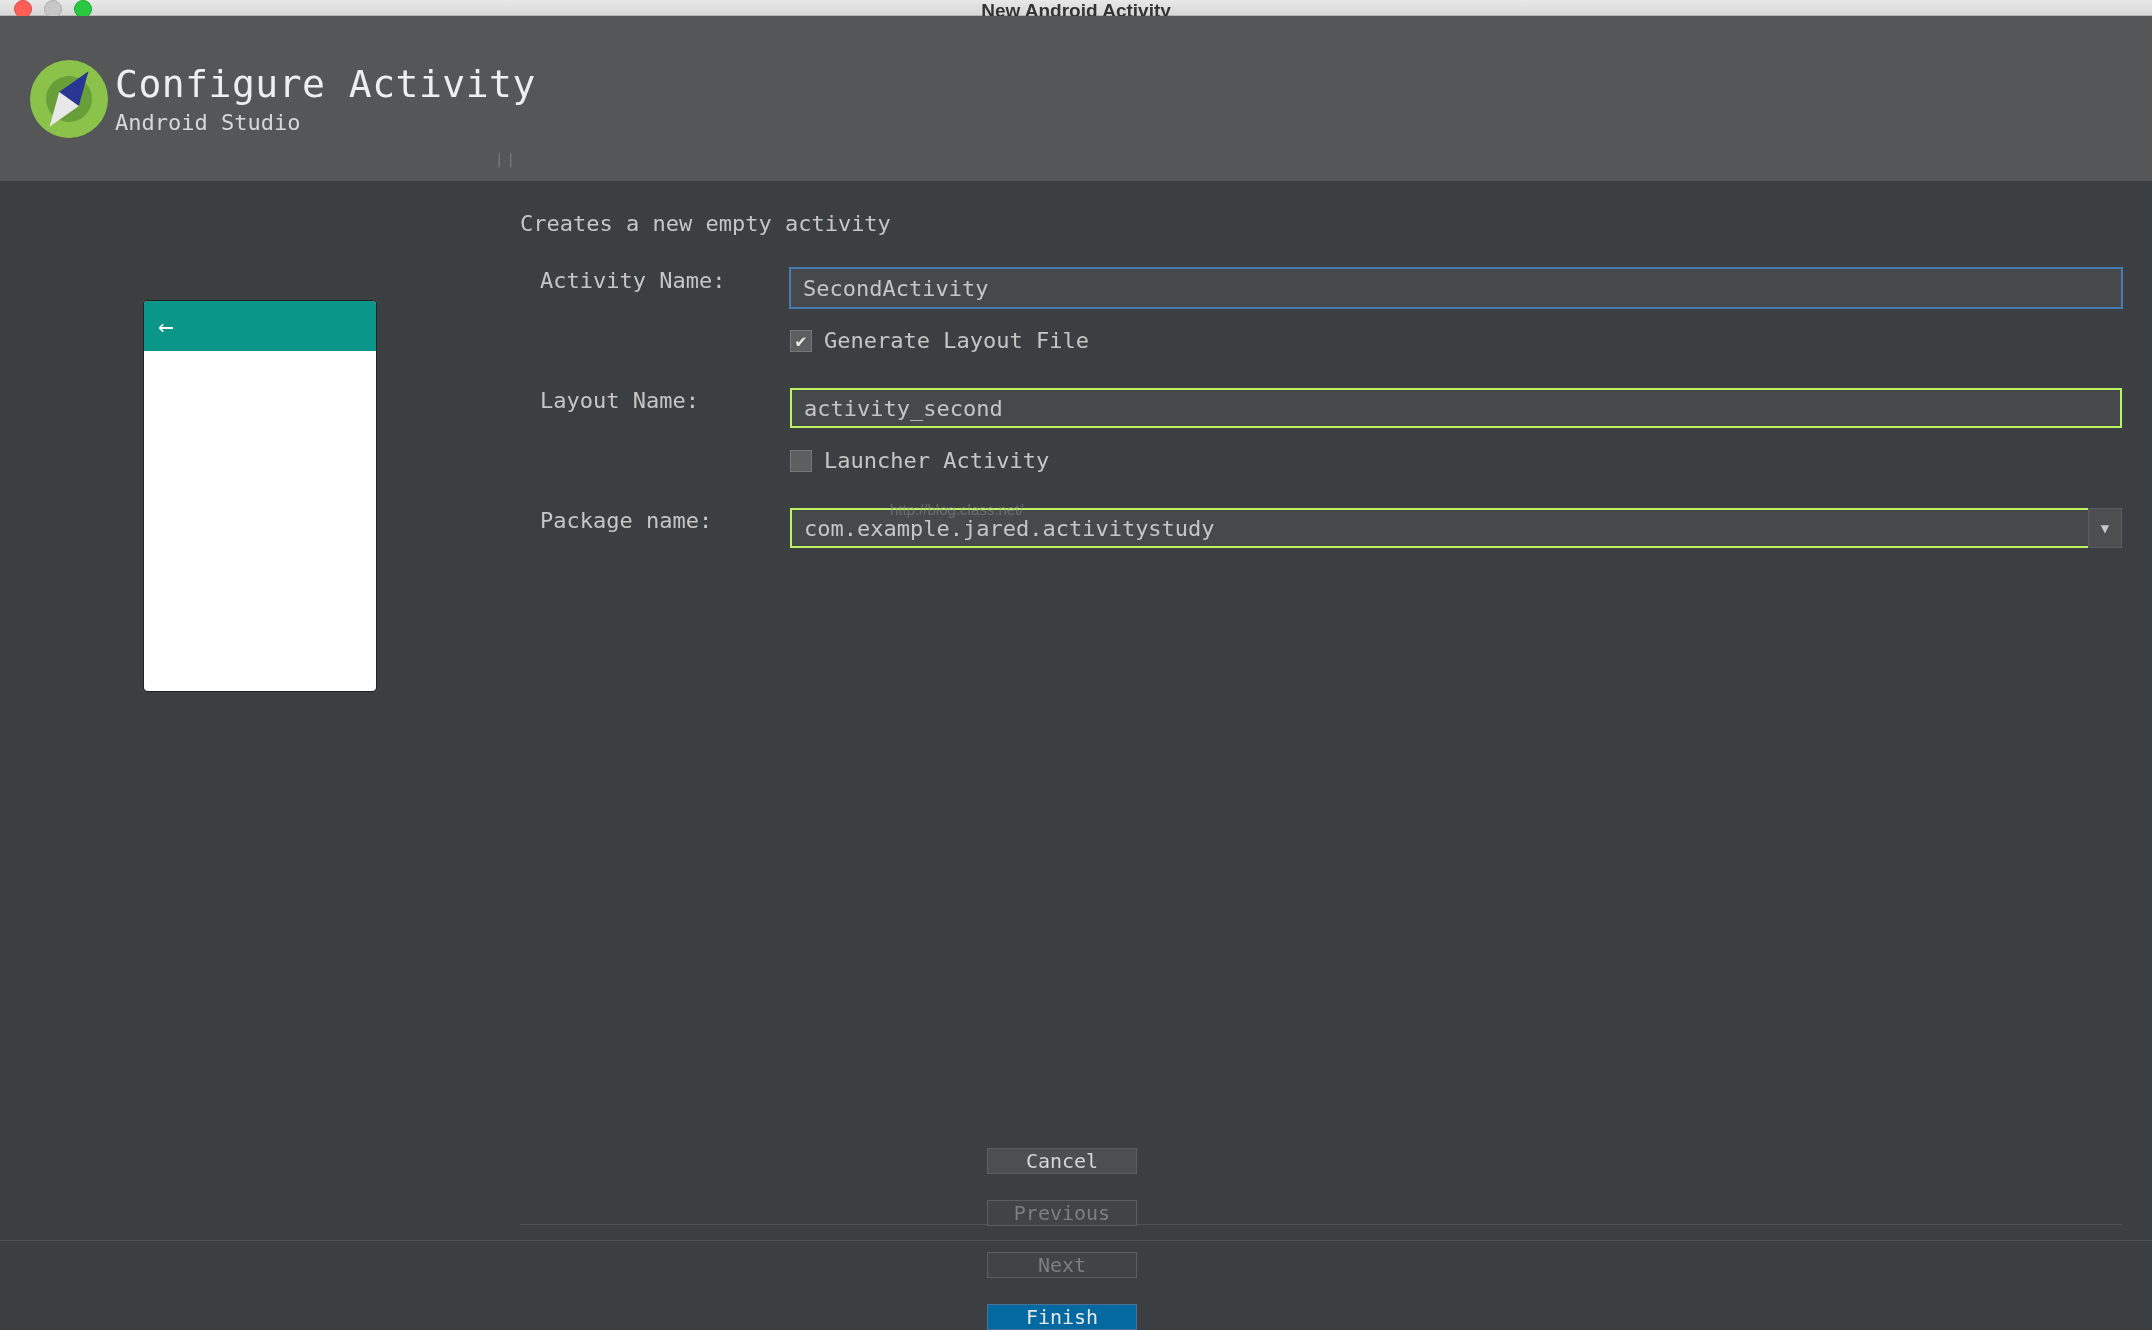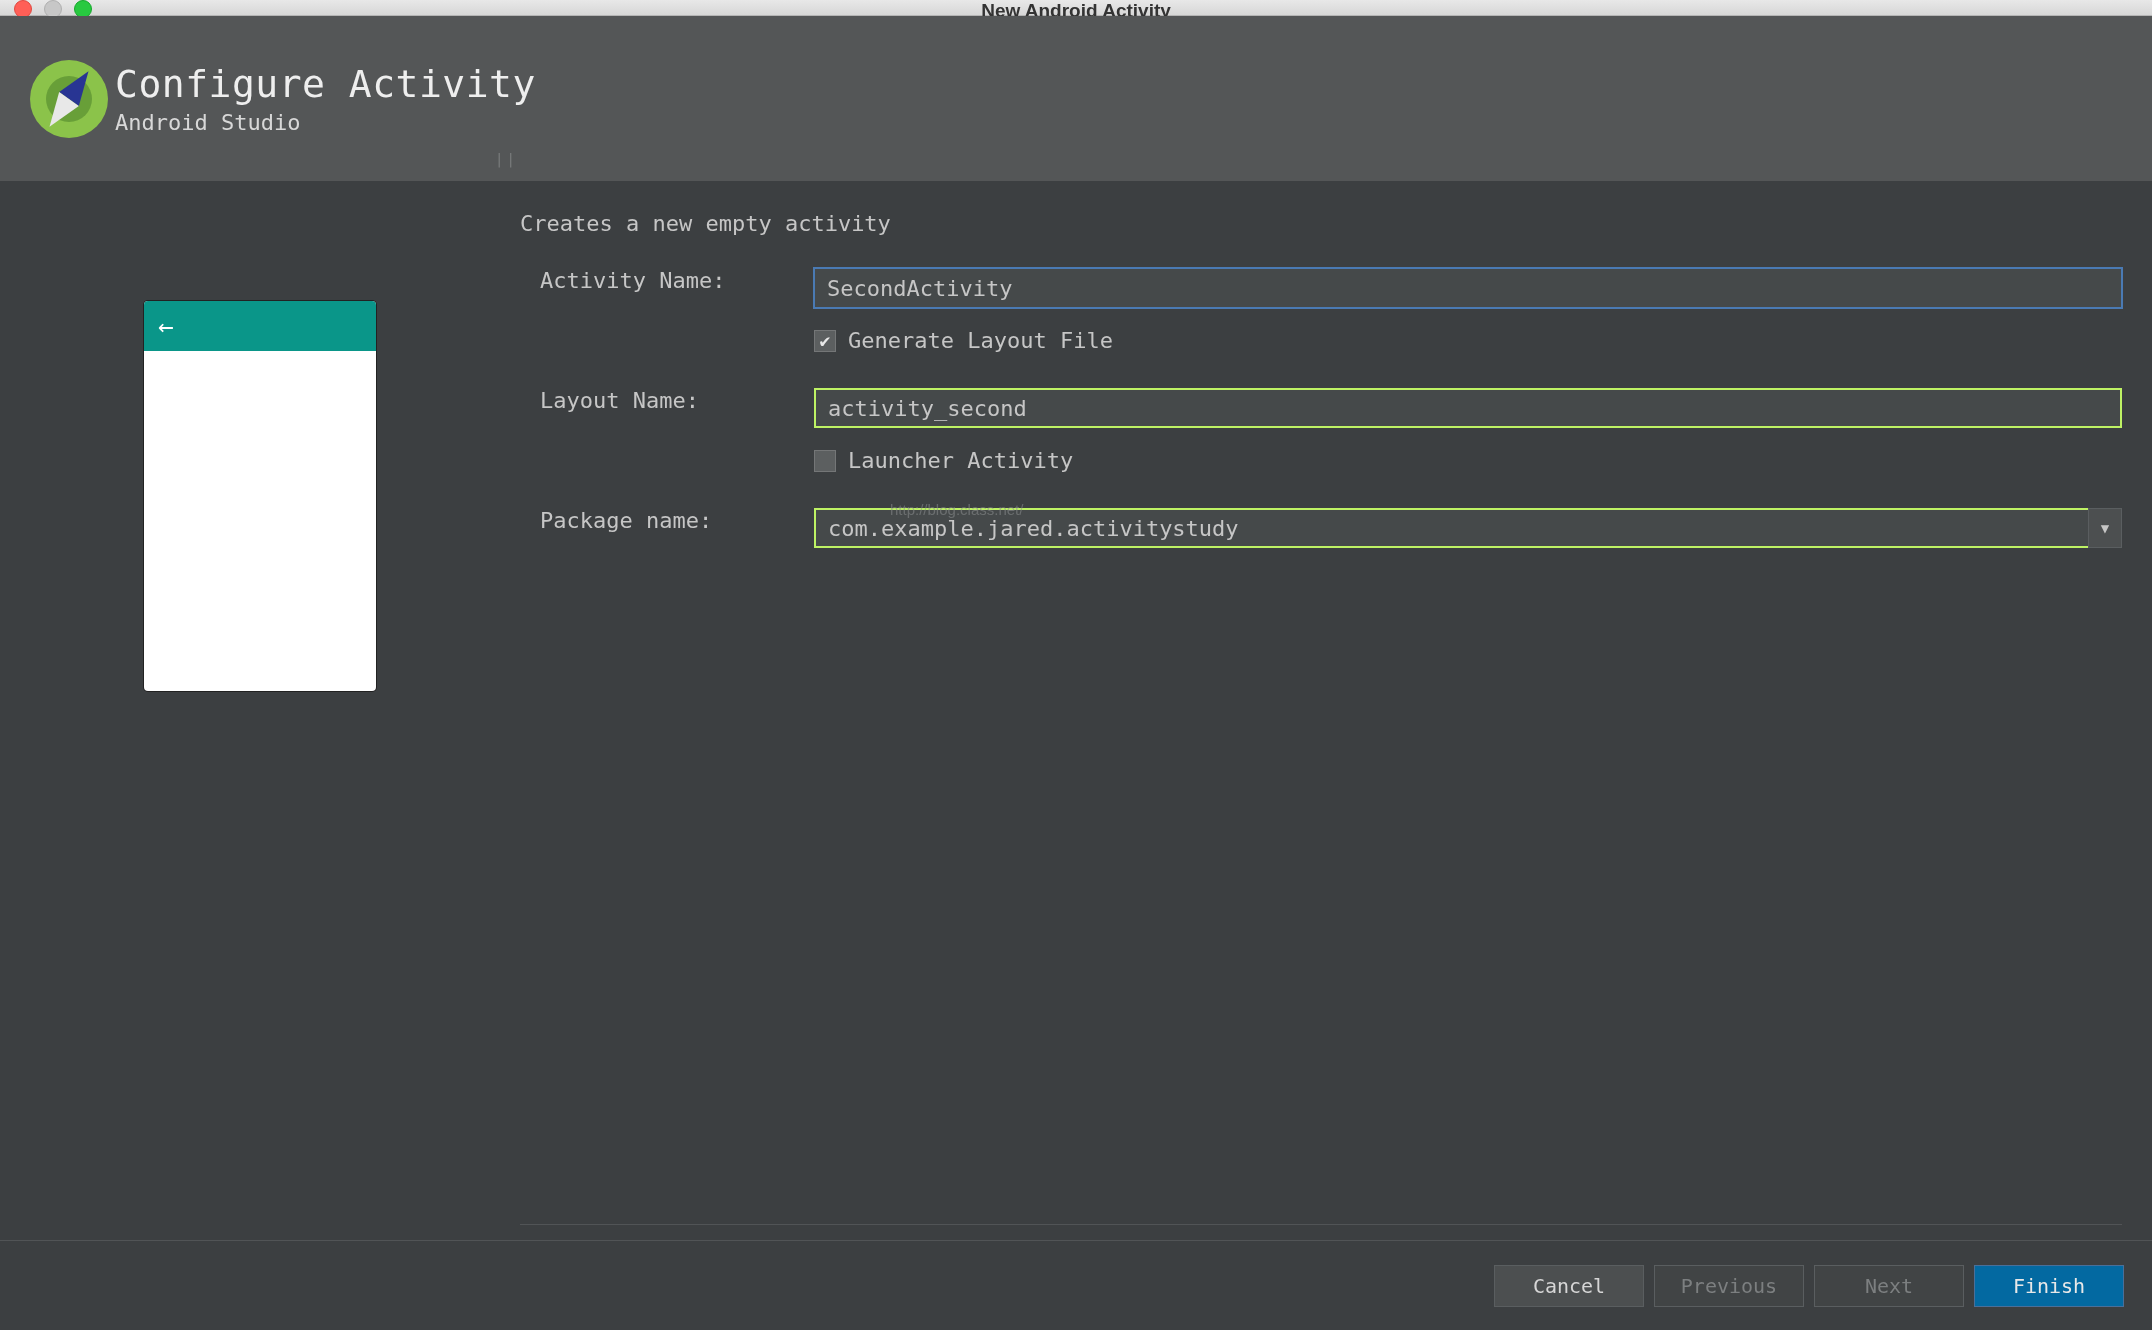--- a/index.html
+++ b/index.html
@@ -146,21 +146,21 @@
     margin-bottom: 16px;
     min-height: 44px;
   }
   .form-label {
     width: 270px;
     text-align: left;
     padding-left: 20px;
     font-size: 22px;
     color: #c6c6c6;
   }
-  .form-field { flex: 1; margin-left: 24px; }
+  .form-field { flex: 1; }
 
   input.text {
     width: 100%;
     height: 40px;
     background: #45494a;
     border: 2px solid #bef264;
     color: #c6c6c6;
     font-family: inherit;
     font-size: 22px;
     padding: 0 12px;
@@ -228,21 +228,22 @@
   .footer {
     position: absolute;
     bottom: 0; left: 0; right: 0;
     height: 90px;
     border-top: 1px solid #515456;
     background: #3c3f41;
     display: flex;
     justify-content: flex-end;
     align-items: center;
     padding-right: 28px;
-    gap: 10px;
+    gap: 26px;
+    flex-direction: column;
   }
   .btn {
     min-width: 150px;
     height: 42px;
     background: #4c4f50;
     border: 1px solid #5a5e60;
     color: #d6d6d6;
     font-family: inherit;
     font-size: 20px;
   }

